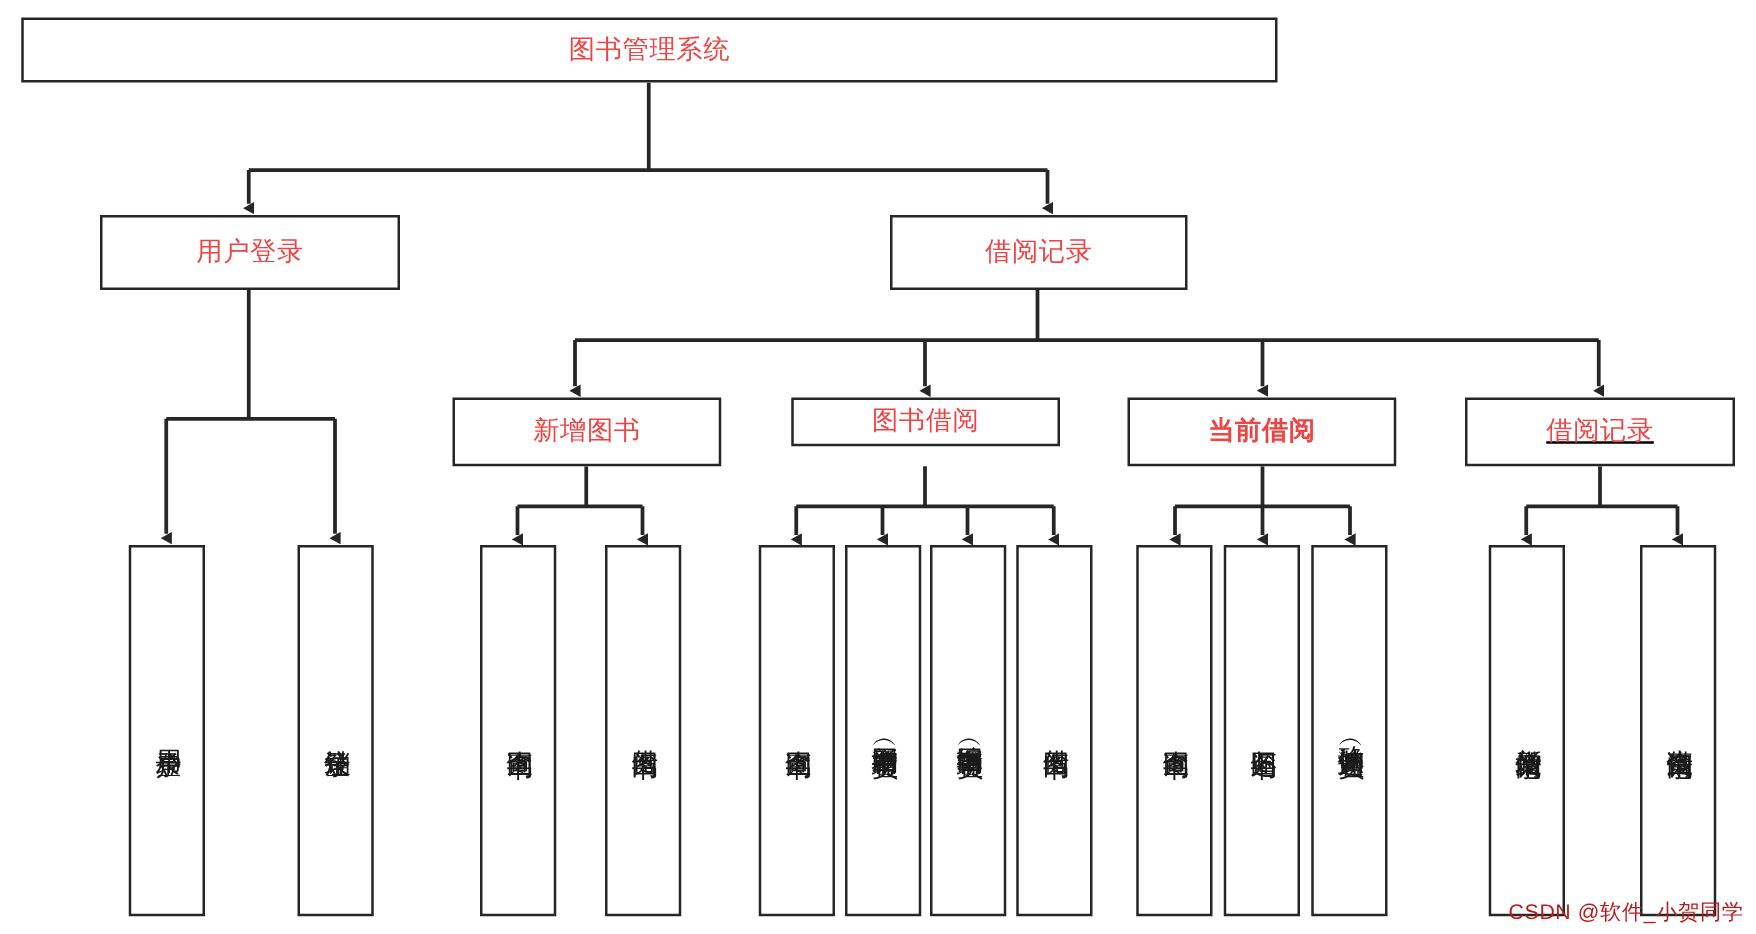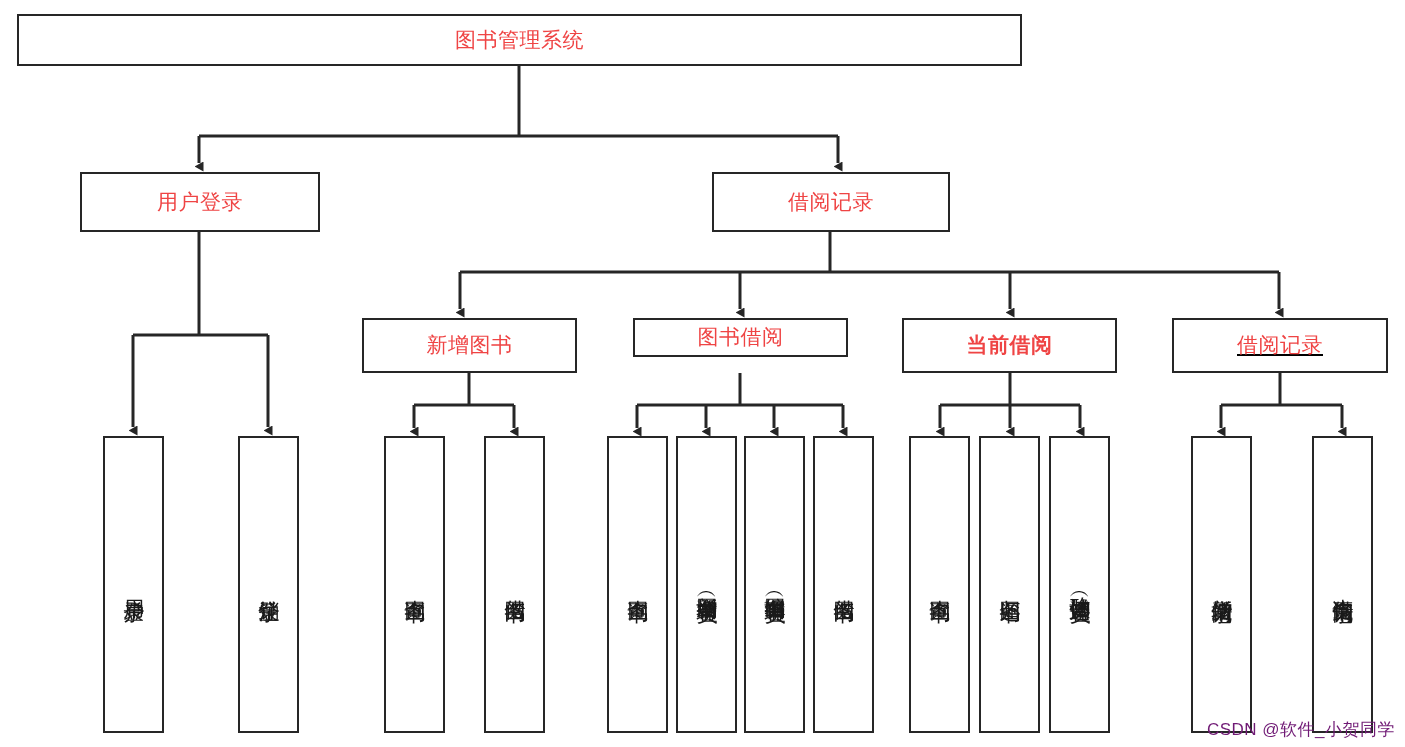--- a/index.html
+++ b/index.html
@@ -65,21 +65,21 @@
     top: 0;
     width: 1405px;
     height: 747px;
     pointer-events: none;
   }
   #watermark {
     position: absolute;
     right: 10px;
     bottom: 6px;
     font-size: 17px;
-    color: #701a75;
+    color: #b91c1c;
     white-space: nowrap;
     letter-spacing: 0.5px;
   }
 </style>
 </head>
 <body>
 
 <div id="diagram-root">
 
   <svg id="connector-layer" viewBox="0 0 1405 747" width="1405" height="747" xmlns="http://www.w3.org/2000/svg">

